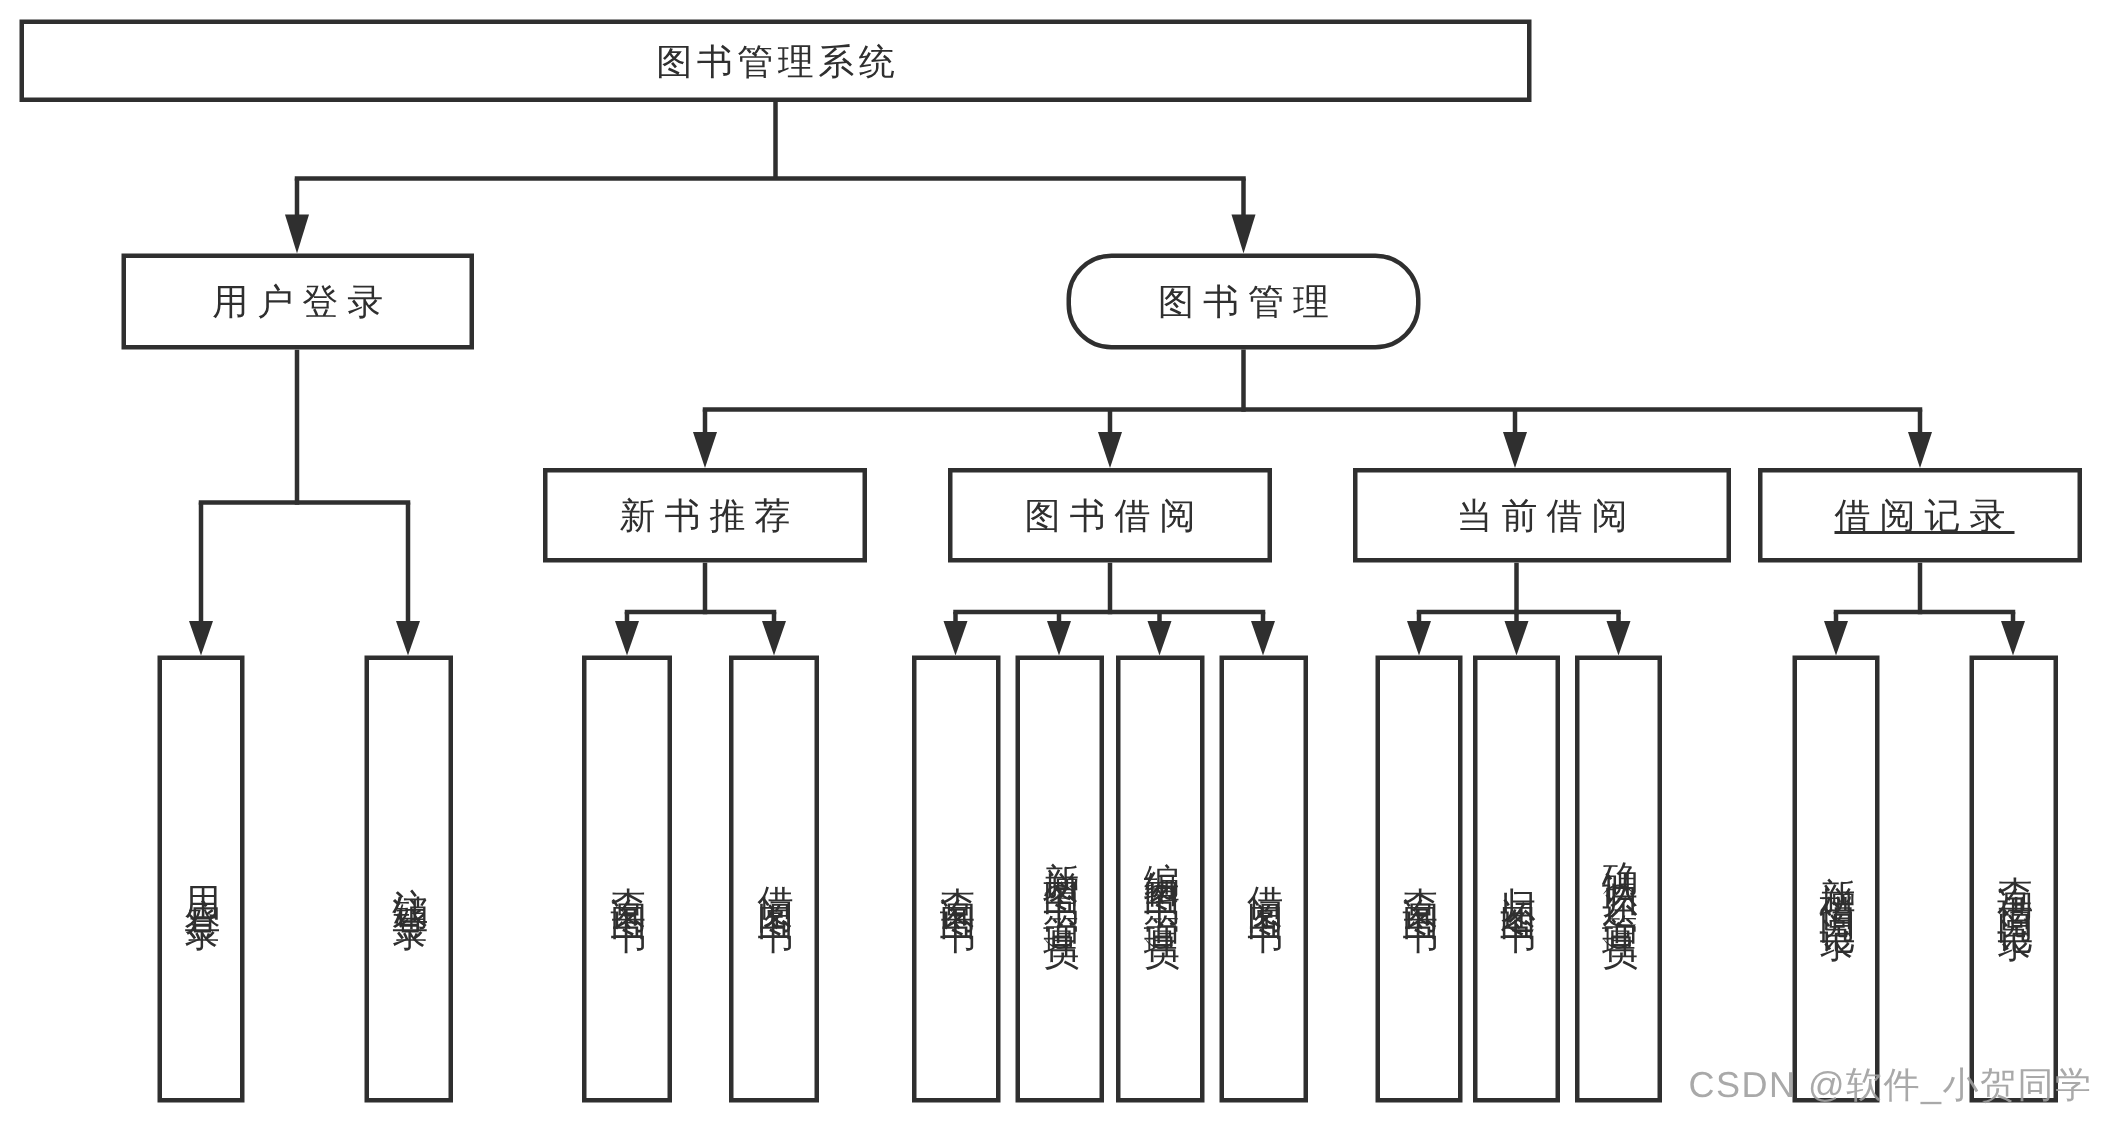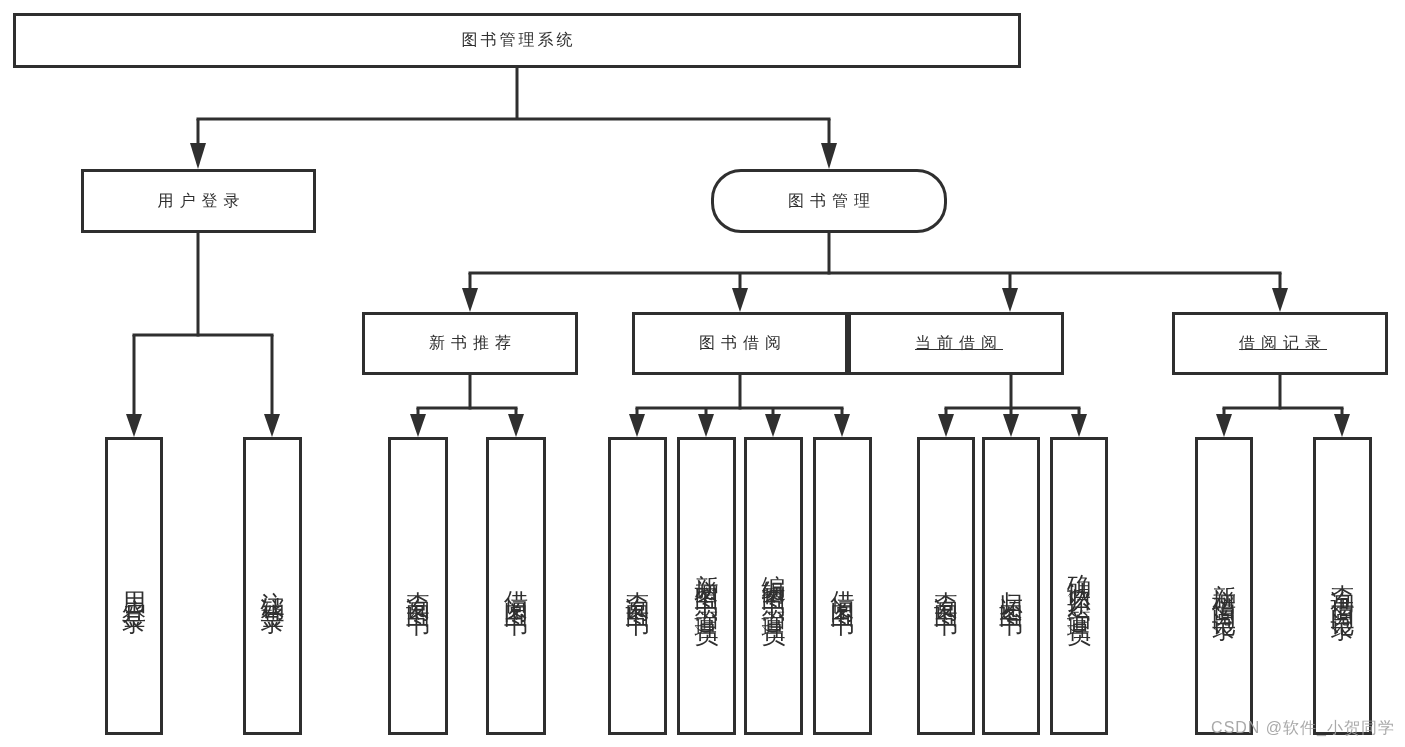--- a/index.html
+++ b/index.html
@@ -21,42 +21,42 @@
     position: absolute;
     box-sizing: border-box;
     background: #ffffff;
     border: 3px solid #2f2f2f;
     display: flex;
     align-items: center;
     justify-content: center;
     z-index: 1;
   }
   .node .h-label {
-    font-size: 16px;
+    font-size: 24px;
     letter-spacing: 6px;
     white-space: nowrap;
     text-indent: 6px; 
   }
   .node.root .h-label {
     letter-spacing: 3px;
     text-indent: 3px;
   }
   .node .v-label {
     writing-mode: vertical-rl;
     text-orientation: mixed;
     font-size: 24px;
     letter-spacing: 7px;
     line-height: 1;
     white-space: nowrap;
   }
   .watermark {
     position: absolute;
     right: 10px;
     bottom: 8px;
-    font-size: 16px;
+    font-size: 24px;
     color: rgba(160,160,160,0.9);
     letter-spacing: 1px;
     z-index: 2;
     white-space: nowrap;
   }
 </style>
 </head>
 <body>
 
 <div class="canvas">
@@ -144,21 +144,21 @@
   <div class="node" style="left:711px; top:169px; width:236px; height:64px;border-radius:30px;">
     <span class="h-label">图书管理</span>
   </div>
 
   <div class="node" style="left:362px; top:312px; width:216px; height:63px;">
     <span class="h-label">新书推荐</span>
   </div>
   <div class="node" style="left:632px; top:312px; width:216px; height:63px;">
     <span class="h-label">图书借阅</span>
   </div>
-  <div class="node" style="left:848px; top:312px; width:216px; height:63px;text-decoration:underline;">
+  <div class="node" style="left:902px; top:312px; width:252px; height:63px;">
     <span class="h-label">当前借阅</span>
   </div>
   <div class="node" style="left:1172px; top:312px; width:216px; height:63px;text-decoration:underline;">
     <span class="h-label">借阅记录</span>
   </div>
 
   <div class="node" style="left:105px; top:437px; width:58px; height:298px;">
     <span class="v-label">用户登录</span>
   </div>
   <div class="node" style="left:243px; top:437px; width:59px; height:298px;">

